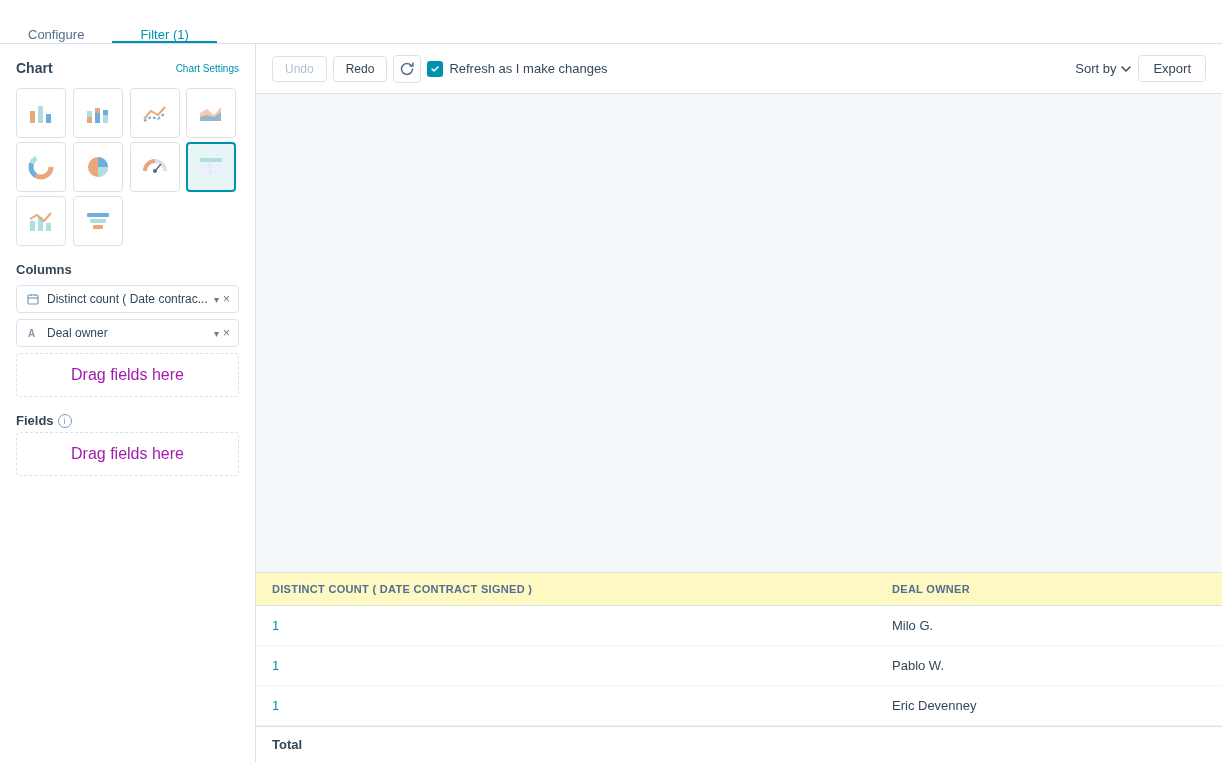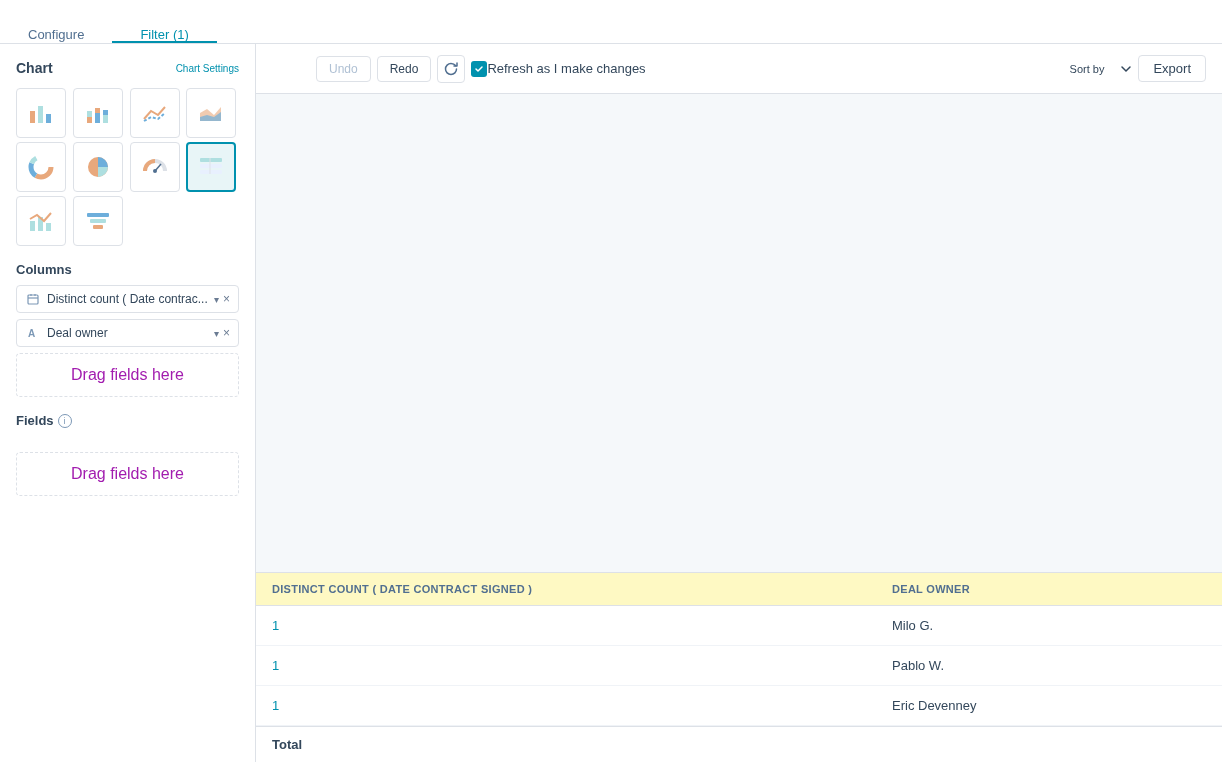--- a/index.html
+++ b/index.html
@@ -27,35 +27,35 @@
     .columns-title { font-size: 13px; font-weight: 600; color: #33475b; margin-bottom: 8px; }
     .column-tag { display: flex; align-items: center; border: 1px solid #dde1e7; border-radius: 4px; padding: 5px 8px; margin-bottom: 6px; background: #fff; font-size: 12px; color: #33475b; }
     .column-tag .tag-icon { width: 16px; height: 16px; margin-right: 6px; display: flex; align-items: center; justify-content: center; font-size: 10px; color: #6b7c93; }
     .column-tag .tag-label { flex: 1; }
     .column-tag .tag-chevron { margin-left: 4px; color: #6b7c93; cursor: pointer; font-size: 10px; }
     .column-tag .tag-close { margin-left: 4px; color: #6b7c93; cursor: pointer; font-size: 12px; }
 
     .drag-zone { border: 1px dashed #dde1e7; border-radius: 4px; padding: 12px; text-align: center; color: #a21caf; font-size: 16px; margin-bottom: 6px; cursor: pointer; }
 
     .fields-section { }
-    .fields-header { display: flex; align-items: flex-end; margin-bottom: 24px; }
+    .fields-header { display: flex; align-items: flex-end; margin-bottom: 4px; }
     .fields-title { font-size: 13px; font-weight: 600; color: #33475b; margin-right: 4px; }
     .info-icon { width: 14px; height: 14px; border-radius: 50%; border: 1px solid #7c98b6; display: flex; align-items: center; justify-content: center; font-size: 9px; color: #7c98b6; cursor: pointer; }
 
     
     .right-panel { flex: 1; display: flex; flex-direction: column; overflow: hidden; }
 
     .toolbar { display: flex; align-items: center; padding: 8px 16px; background: #fff; border-bottom: 1px solid #dde1e7; gap: 6px; height: 50px; }
     .btn-undo-redo { border: 1px solid #dde1e7; background: #fff; border-radius: 4px; padding: 5px 12px; font-size: 12px; color: #33475b; cursor: pointer; }
-    .btn-undo-redo:disabled { color: #b0c1d4; cursor: default; margin-left: 44px; }
+    .btn-undo-redo:disabled { color: #b0c1d4; cursor: default; }
     .refresh-icon { width: 28px; height: 28px; border: 1px solid #dde1e7; border-radius: 4px; display: flex; align-items: center; justify-content: center; cursor: pointer; background: #fff; font-size: 14px; color: #516f90; }
-    .refresh-checkbox { display: flex; align-items: center; font-size: 13px; color: #33475b; }
+    .refresh-checkbox { display: flex; align-items: center; gap: 6px; font-size: 13px; color: #33475b; }
     .checkbox-square { width: 16px; height: 16px; background: #0091ae; border-radius: 3px; display: flex; align-items: center; justify-content: center; }
     .spacer { flex: 1; }
-    .sort-by-btn { display: flex; align-items: center; gap: 16px; border: none; background: transparent; color: #33475b; font-size: 11px; cursor: pointer; font-weight: 500; }
+    .sort-by-btn { display: flex; align-items: center; gap: 4px; border: none; background: transparent; color: #33475b; font-size: 13px; cursor: pointer; font-weight: 500; }
     .export-btn { border: 1px solid #dde1e7; background: #fff; border-radius: 4px; padding: 5px 14px; font-size: 13px; color: #33475b; cursor: pointer; font-weight: 500; }
 
     .chart-area { flex: 1; background: #f5f8fa; }
 
     .table-section { background: #fff; border-top: 1px solid #dde1e7; }
     .table-header { display: flex; background: #fef9c3; border-bottom: 1px solid #dde1e7; padding: 0; align-items: flex-end; }
     .th { padding: 10px 16px; font-size: 11px; font-weight: 600; color: #516f90; text-transform: uppercase; letter-spacing: 0.3px; }
     .th-count { flex: 0 0 620px; }
     .th-owner { flex: 1; }
 

